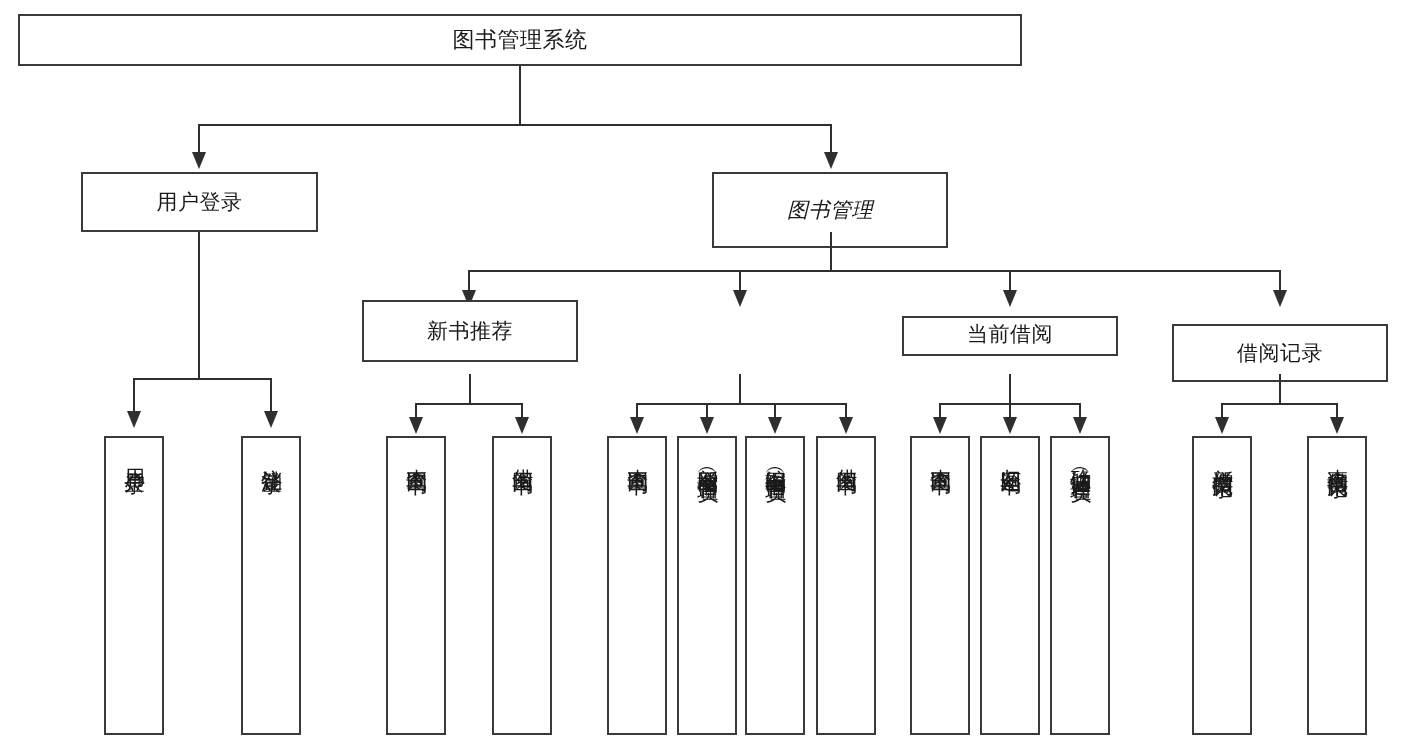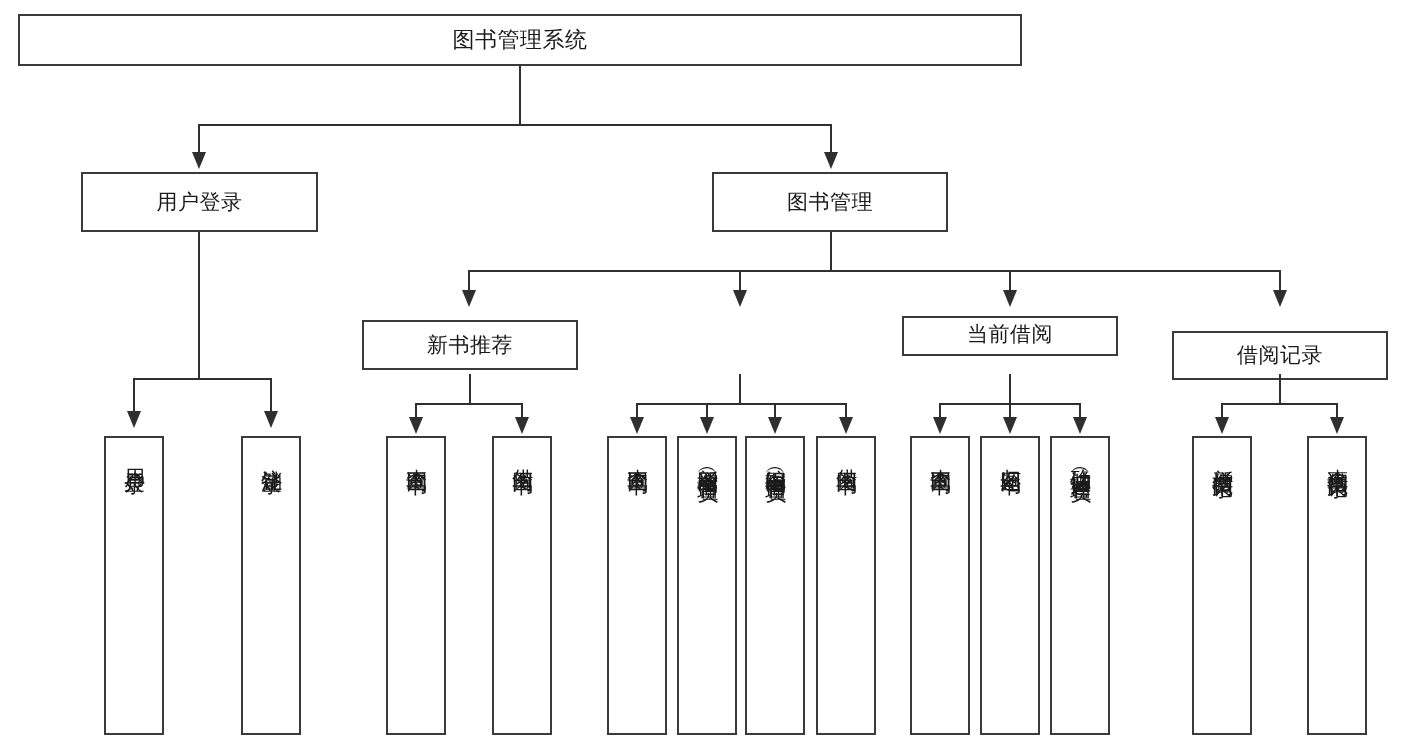--- a/index.html
+++ b/index.html
@@ -96,21 +96,21 @@
 
   <div class="edge v" style="left:198px; top:124px; width:2px; height:30px;"></div>
   <div class="arrow" style="left:192px; top:152px;"></div>
   <div class="edge v" style="left:830px; top:124px; width:2px; height:30px;"></div>
   <div class="arrow" style="left:824px; top:152px;"></div>
 
   <div class="node horiz" style="left:81px; top:172px; width:237px; height:60px;">
     <span class="label">用户登录</span>
   </div>
 
-  <div class="node horiz" style="left:712px; top:172px; width:236px; height:60px;">
+  <div class="node horiz" style="left:712px; top:172px; width:236px; height:76px;font-style:italic;">
     <span class="label">图书管理</span>
   </div>
 
   <div class="edge v" style="left:198px; top:232px; width:2px; height:148px;"></div>
   <div class="edge h" style="left:133px; top:378px; width:139px; height:2px;"></div>
   <div class="edge v" style="left:133px; top:378px; width:2px; height:35px;"></div>
   <div class="arrow" style="left:127px; top:411px;"></div>
   <div class="edge v" style="left:270px; top:378px; width:2px; height:35px;"></div>
   <div class="arrow" style="left:264px; top:411px;"></div>
 
@@ -122,27 +122,27 @@
 
   <div class="edge v" style="left:739px; top:270px; width:2px; height:22px;"></div>
   <div class="arrow" style="left:733px; top:290px;"></div>
 
   <div class="edge v" style="left:1009px; top:270px; width:2px; height:22px;"></div>
   <div class="arrow" style="left:1003px; top:290px;"></div>
 
   <div class="edge v" style="left:1279px; top:270px; width:2px; height:22px;"></div>
   <div class="arrow" style="left:1273px; top:290px;"></div>
 
-  <div class="node horiz" style="left:362px; top:320px; width:216px; height:50px;">
+  <div class="node horiz" style="left:362px; top:300px; width:216px; height:62px;">
     <span class="label">新书推荐</span>
   </div>
   <div class="node horiz" style="left:902px; top:316px; width:216px; height:40px;font-family:Liberation Mono, monospace;">
     <span class="label">当前借阅</span>
   </div>
-  <div class="node horiz" style="left:1172px; top:331px; width:216px; height:49px;">
+  <div class="node horiz" style="left:1172px; top:324px; width:216px; height:58px;">
     <span class="label">借阅记录</span>
   </div>
 
   <div class="edge v" style="left:469px; top:374px; width:2px; height:31px;"></div>
   <div class="edge h" style="left:415px; top:403px; width:108px; height:2px;"></div>
   <div class="edge v" style="left:415px; top:403px; width:2px; height:16px;"></div>
   <div class="arrow" style="left:409px; top:417px;"></div>
   <div class="edge v" style="left:521px; top:403px; width:2px; height:16px;"></div>
   <div class="arrow" style="left:515px; top:417px;"></div>
 

